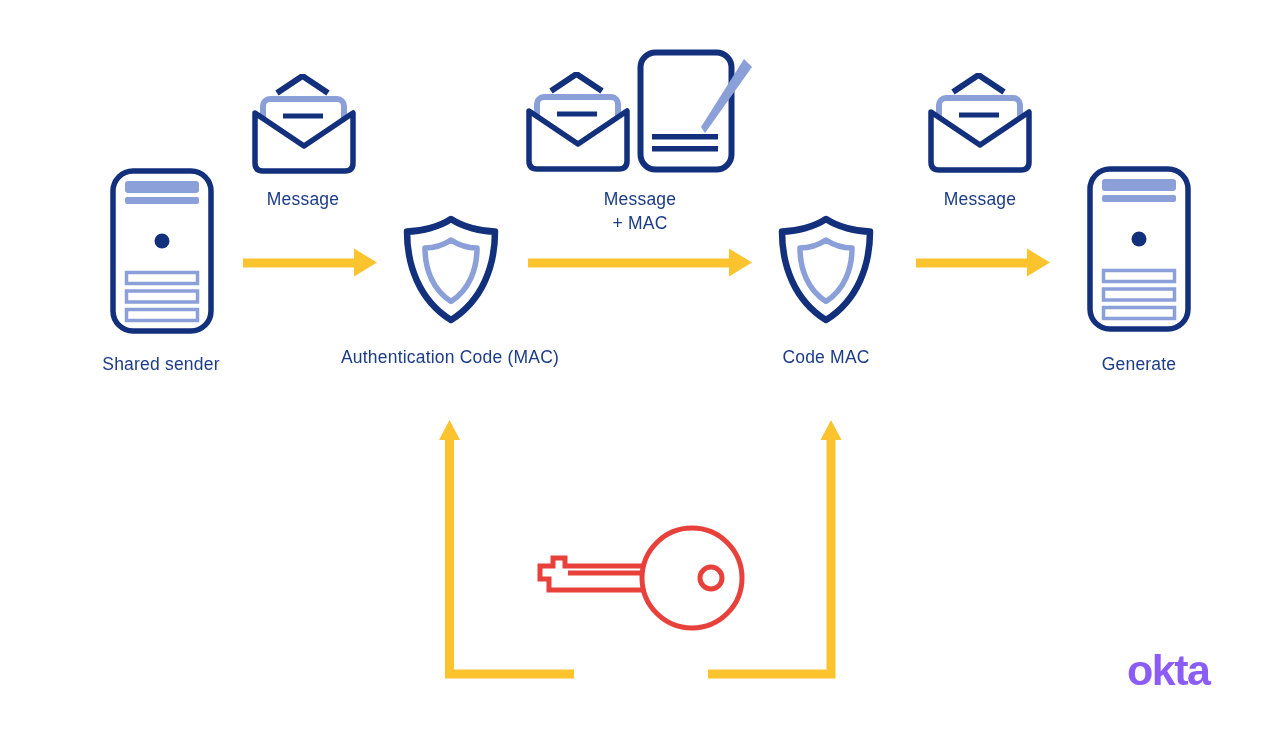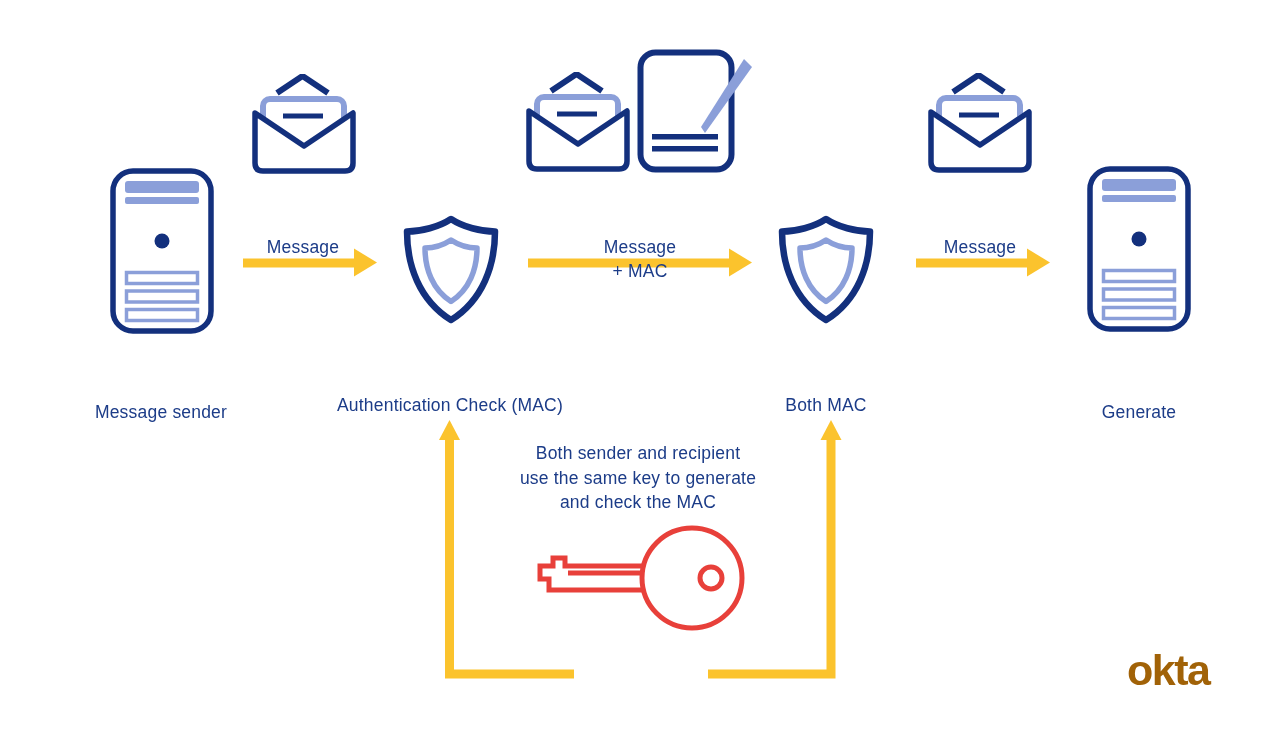--- a/index.html
+++ b/index.html
@@ -19,31 +19,30 @@
     overflow:hidden;
   }
   .abs{position:absolute;}
   .label{
     color:var(--text);
     font-size:17.5px;
     line-height:24px;
     text-align:center;
     letter-spacing:0.2px;
     white-space:nowrap;
-    margin-top:48px;
   }
   .note-text{
     color:var(--text);
     font-size:17.5px;
     line-height:24.5px;
     text-align:center;
     letter-spacing:0.2px;
   }
   .logo{
-    color:#a16207;
+    color:#8b5cf6;
     font-size:43px;
     font-weight:700;
     letter-spacing:-1.5px;
     line-height:1;
   }
   svg{display:block;overflow:visible;}
 </style>
 </head>
 <body>
 
@@ -75,37 +74,37 @@
         <rect x="17" y="87" width="66" height="5.5" fill="var(--navy)"></rect>
         <rect x="17" y="99" width="66" height="5.5" fill="var(--navy)"></rect>
         <polygon points="109,12 117,20 70,86 66,80" fill="var(--peri)"></polygon>
       </symbol>
     </defs>
   </svg>
 
   <svg class="abs" style="left:110px;top:168px" width="104" height="166">
     <use href="#sym-server"></use>
   </svg>
-  <div class="abs label" style="left:61px;top:352px;width:200px">Message sender</div>
+  <div class="abs label" style="left:61px;top:352px;width:200px">Shared sender</div>
 
   <svg class="abs" style="left:252px;top:74px" width="104" height="100">
     <use href="#sym-envelope"></use>
   </svg>
   <div class="abs label" style="left:243px;top:187px;width:120px">Message</div>
 
   <svg class="abs" style="left:243px;top:248px" width="134" height="29">
     <rect x="0" y="10.5" width="112" height="9" fill="var(--yellow)"></rect>
     <polygon points="111,0.5 134,14.5 111,28.5" fill="var(--yellow)"></polygon>
   </svg>
 
   <svg class="abs" style="left:398px;top:214px" width="106" height="112">
     <use href="#sym-shield"></use>
   </svg>
   <div class="abs label" style="left:320px;top:345px;width:260px">
-    <div>Authentication Check (MAC)</div>
+    <div>Authentication Code (MAC)</div>
   </div>
 
   <svg class="abs" style="left:528px;top:248px" width="224" height="29">
     <rect x="0" y="10.5" width="202" height="9" fill="var(--yellow)"></rect>
     <polygon points="201,0.5 224,14.5 201,28.5" fill="var(--yellow)"></polygon>
   </svg>
 
   <svg class="abs" style="left:526px;top:72px" width="104" height="100">
     <use href="#sym-envelope"></use>
   </svg>
@@ -113,21 +112,21 @@
     <use href="#sym-document-pen"></use>
   </svg>
   <div class="abs label" style="left:580px;top:187px;width:120px">
     <div>Message</div>
     <div>+ MAC</div>
   </div>
 
   <svg class="abs" style="left:773px;top:214px" width="106" height="112">
     <use href="#sym-shield"></use>
   </svg>
-  <div class="abs label" style="left:756px;top:345px;width:140px">Both MAC</div>
+  <div class="abs label" style="left:756px;top:345px;width:140px">Code MAC</div>
 
   <svg class="abs" style="left:916px;top:248px" width="134" height="29">
     <rect x="0" y="10.5" width="112" height="9" fill="var(--yellow)"></rect>
     <polygon points="111,0.5 134,14.5 111,28.5" fill="var(--yellow)"></polygon>
   </svg>
 
   <svg class="abs" style="left:928px;top:73px" width="104" height="100">
     <use href="#sym-envelope"></use>
   </svg>
   <div class="abs label" style="left:920px;top:187px;width:120px">Message</div>
@@ -137,25 +136,20 @@
   </svg>
   <div class="abs label" style="left:1079px;top:352px;width:120px">Generate</div>
 
   <svg class="abs" style="left:437px;top:414px" width="410" height="270">
     <path d="M12.5,25 L12.5,260 L137,260" fill="none" stroke="var(--yellow)" stroke-width="9"></path>
     <polygon points="12.5,6 2,26 23,26" fill="var(--yellow)"></polygon>
     <path d="M394,25 L394,260 L271,260" fill="none" stroke="var(--yellow)" stroke-width="9"></path>
     <polygon points="394,6 383.5,26 404.5,26" fill="var(--yellow)"></polygon>
   </svg>
 
-  <div class="abs note-text" style="left:468px;top:441px;width:340px">
-    <div>Both sender and recipient</div>
-    <div>use the same key to generate</div>
-    <div>and check the MAC</div>
-  </div>
 
   <svg class="abs" style="left:530px;top:524px" width="216" height="110">
     <circle cx="162" cy="54" r="50" fill="none" stroke="var(--red)" stroke-width="5"></circle>
     <circle cx="181" cy="54" r="11" fill="none" stroke="var(--red)" stroke-width="5"></circle>
     <path d="M112,42 L35,42 L35,34 L23,34 L23,42 L10,42 L10,55 L19,55 L19,66 L112,66" fill="none" stroke="var(--red)" stroke-width="5" stroke-linejoin="miter"></path>
     <path d="M38,49 L112,49" fill="none" stroke="var(--red)" stroke-width="5"></path>
   </svg>
 
 
   <div class="abs logo" style="left:1127px;top:649px">okta</div>

